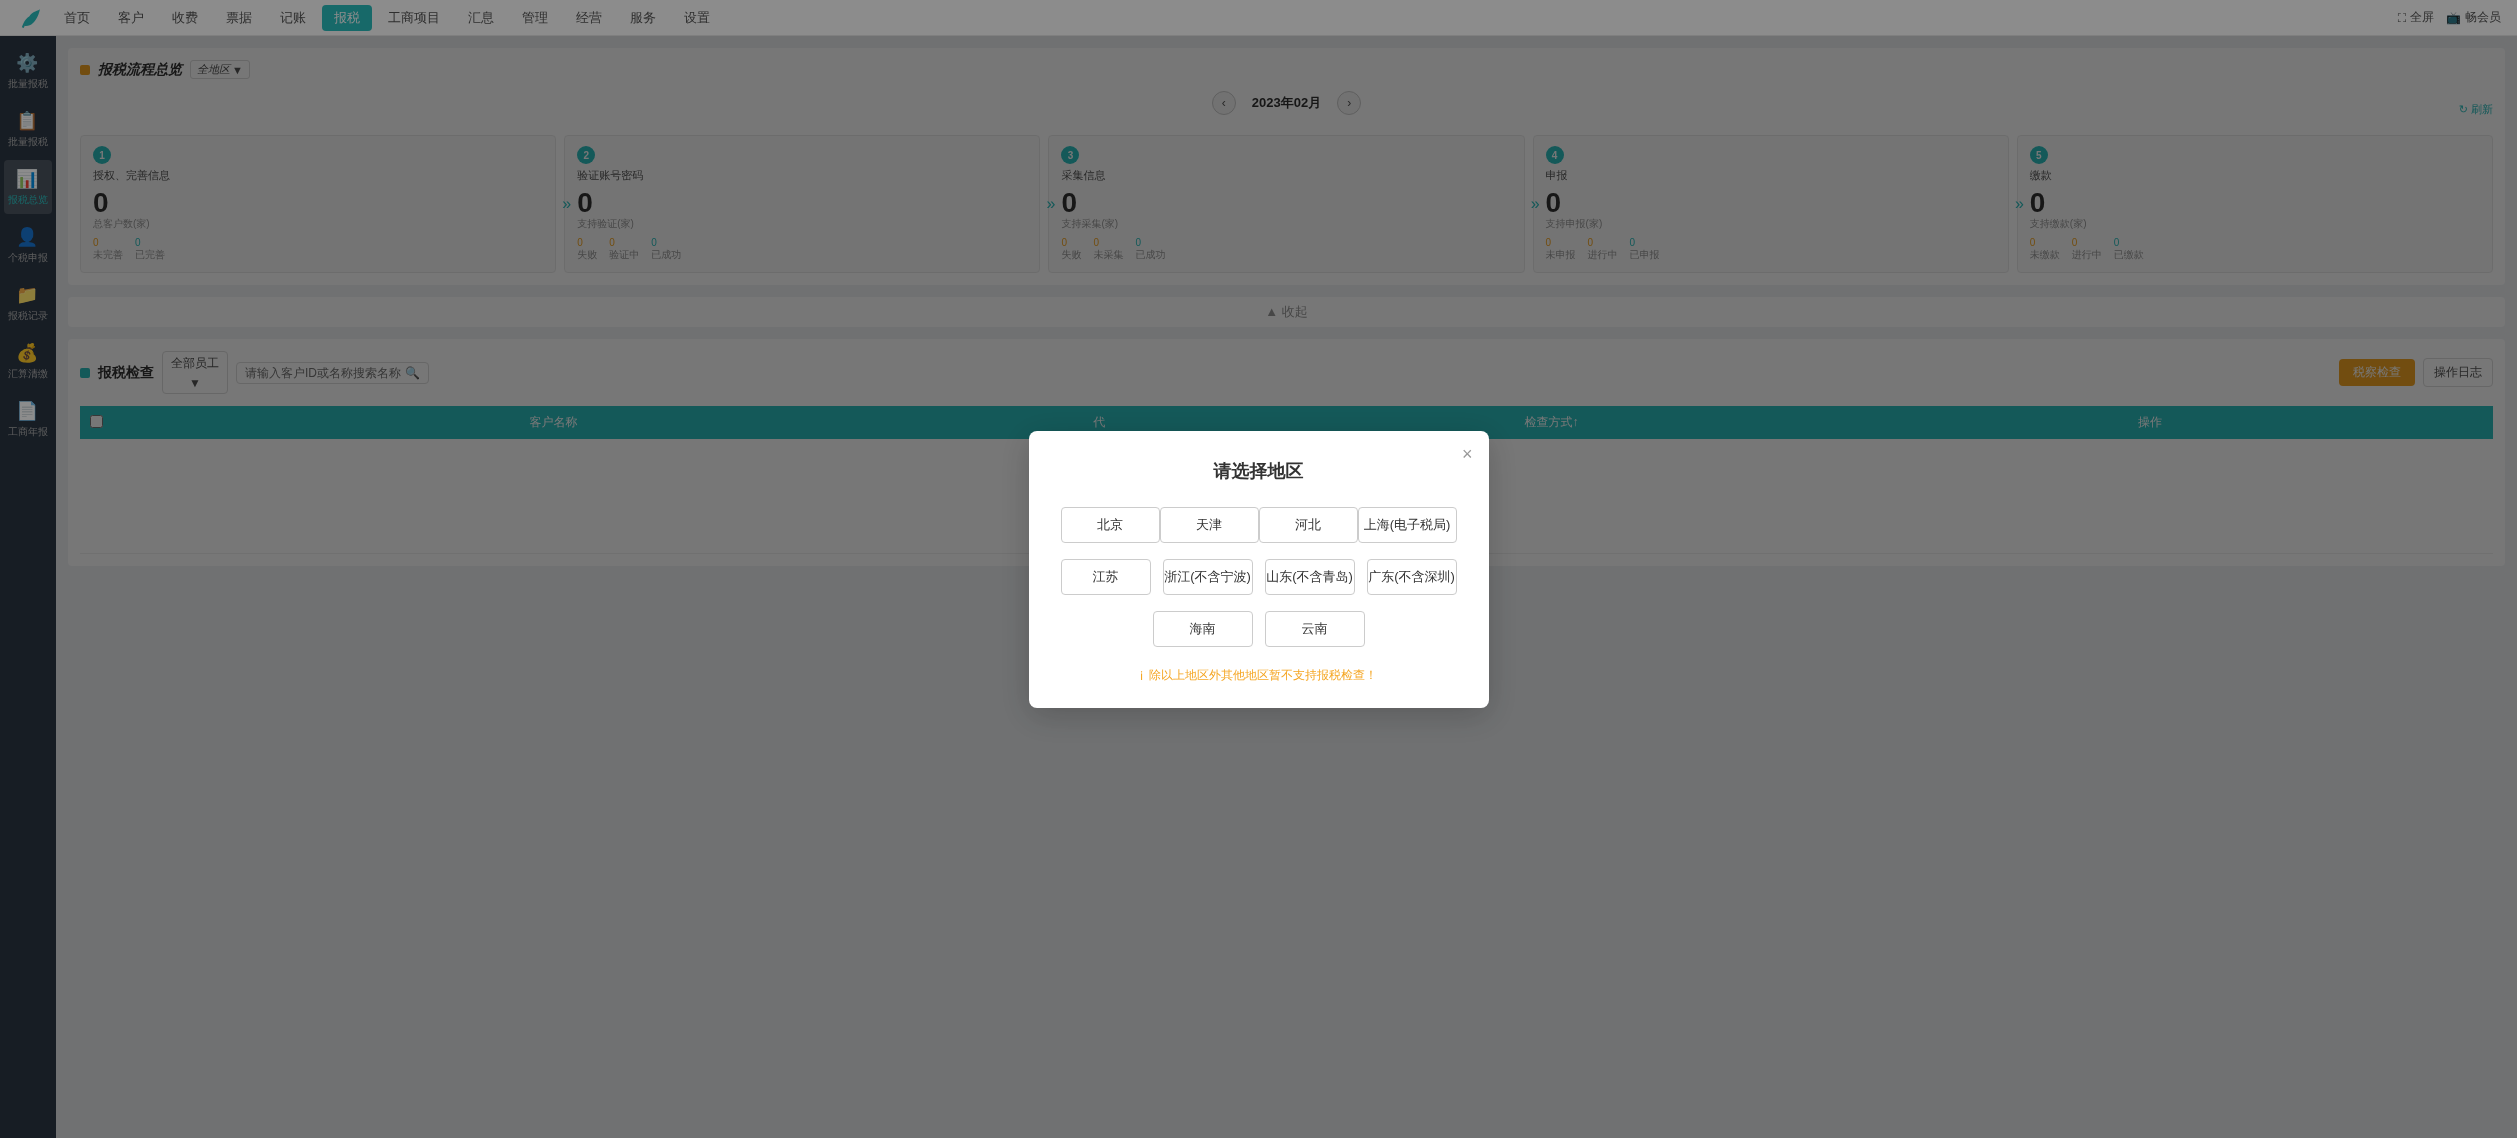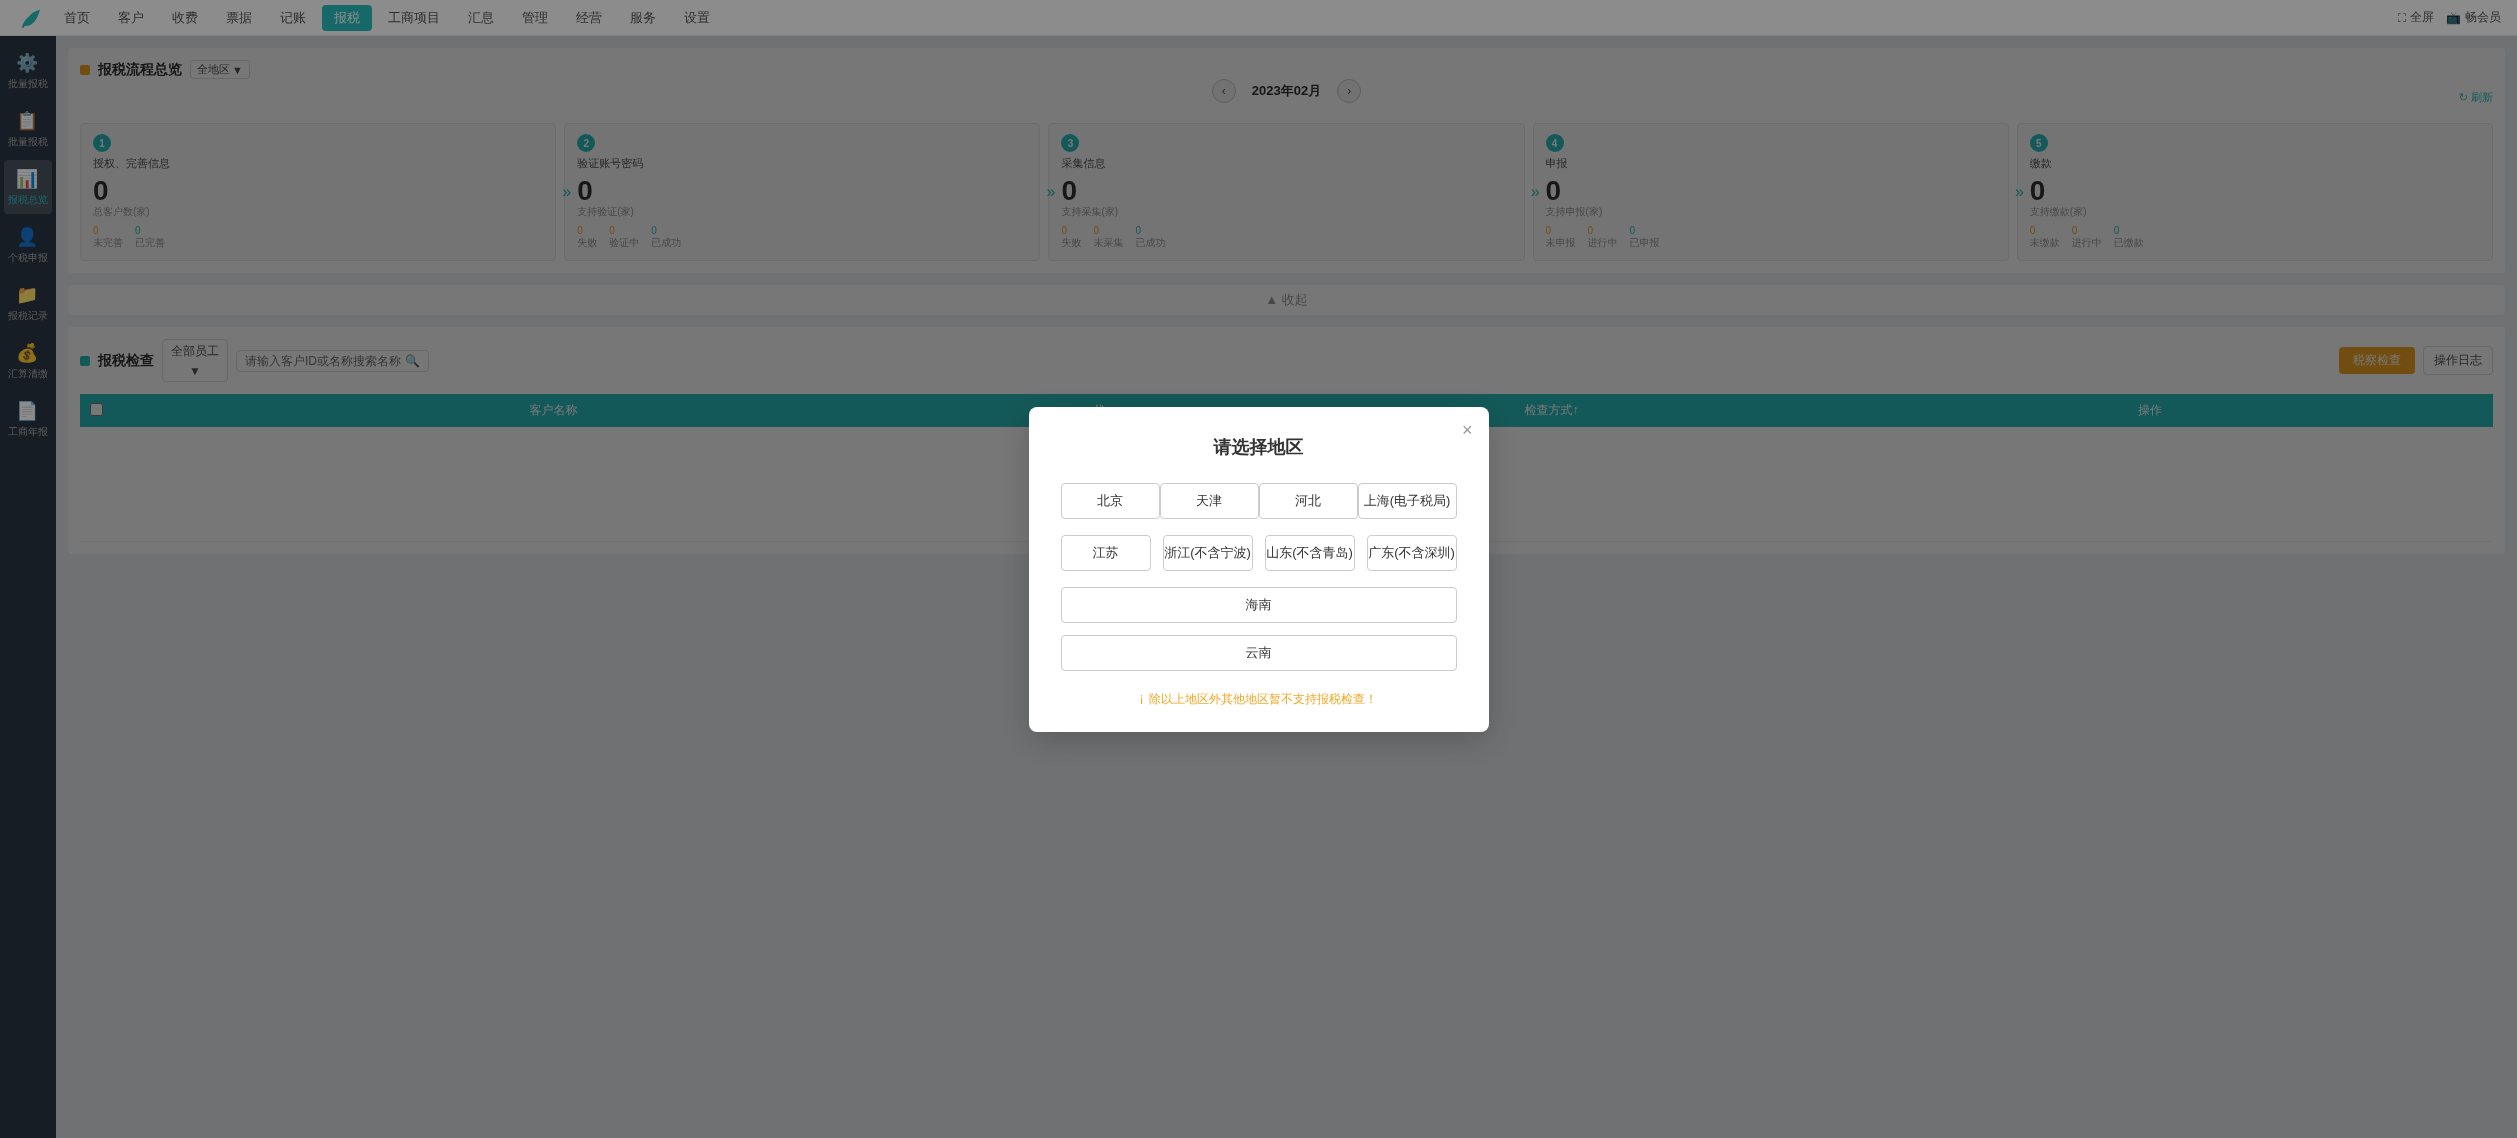--- a/index.html
+++ b/index.html
@@ -93,21 +93,22 @@
     .section-card {
       background: #fff;
       border-radius: 4px;
       margin-bottom: 12px;
       padding: 12px;
     }
     .section-header {
       display: flex;
       align-items: center;
       gap: 8px;
-      margin-bottom: 0;
+      margin-bottom: 12px;
+      font-style: italic;
     }
     .section-title {
       font-size: 14px;
       font-weight: 600;
       color: #333;
     }
     .section-tag {
       font-size: 11px;
       color: #555;
       border: 1px solid #ddd;
@@ -255,21 +256,20 @@
       display: grid; grid-template-columns: repeat(4, 1fr);
       margin-bottom: 16px;
     }
     .region-grid-row2 {
       display: grid; grid-template-columns: repeat(4, 1fr);
       gap: 12px; margin-bottom: 16px;
     }
     .region-grid-row3 {
       display: flex; justify-content: center; gap: 12px;
       margin-bottom: 20px;
-      flex-direction: column;
     }
     .region-btn {
       border: 1px solid #ccc;
       border-radius: 4px;
       padding: 8px 0;
       text-align: center;
       font-size: 13px;
       color: #333;
       cursor: pointer;
       background: #fff;

